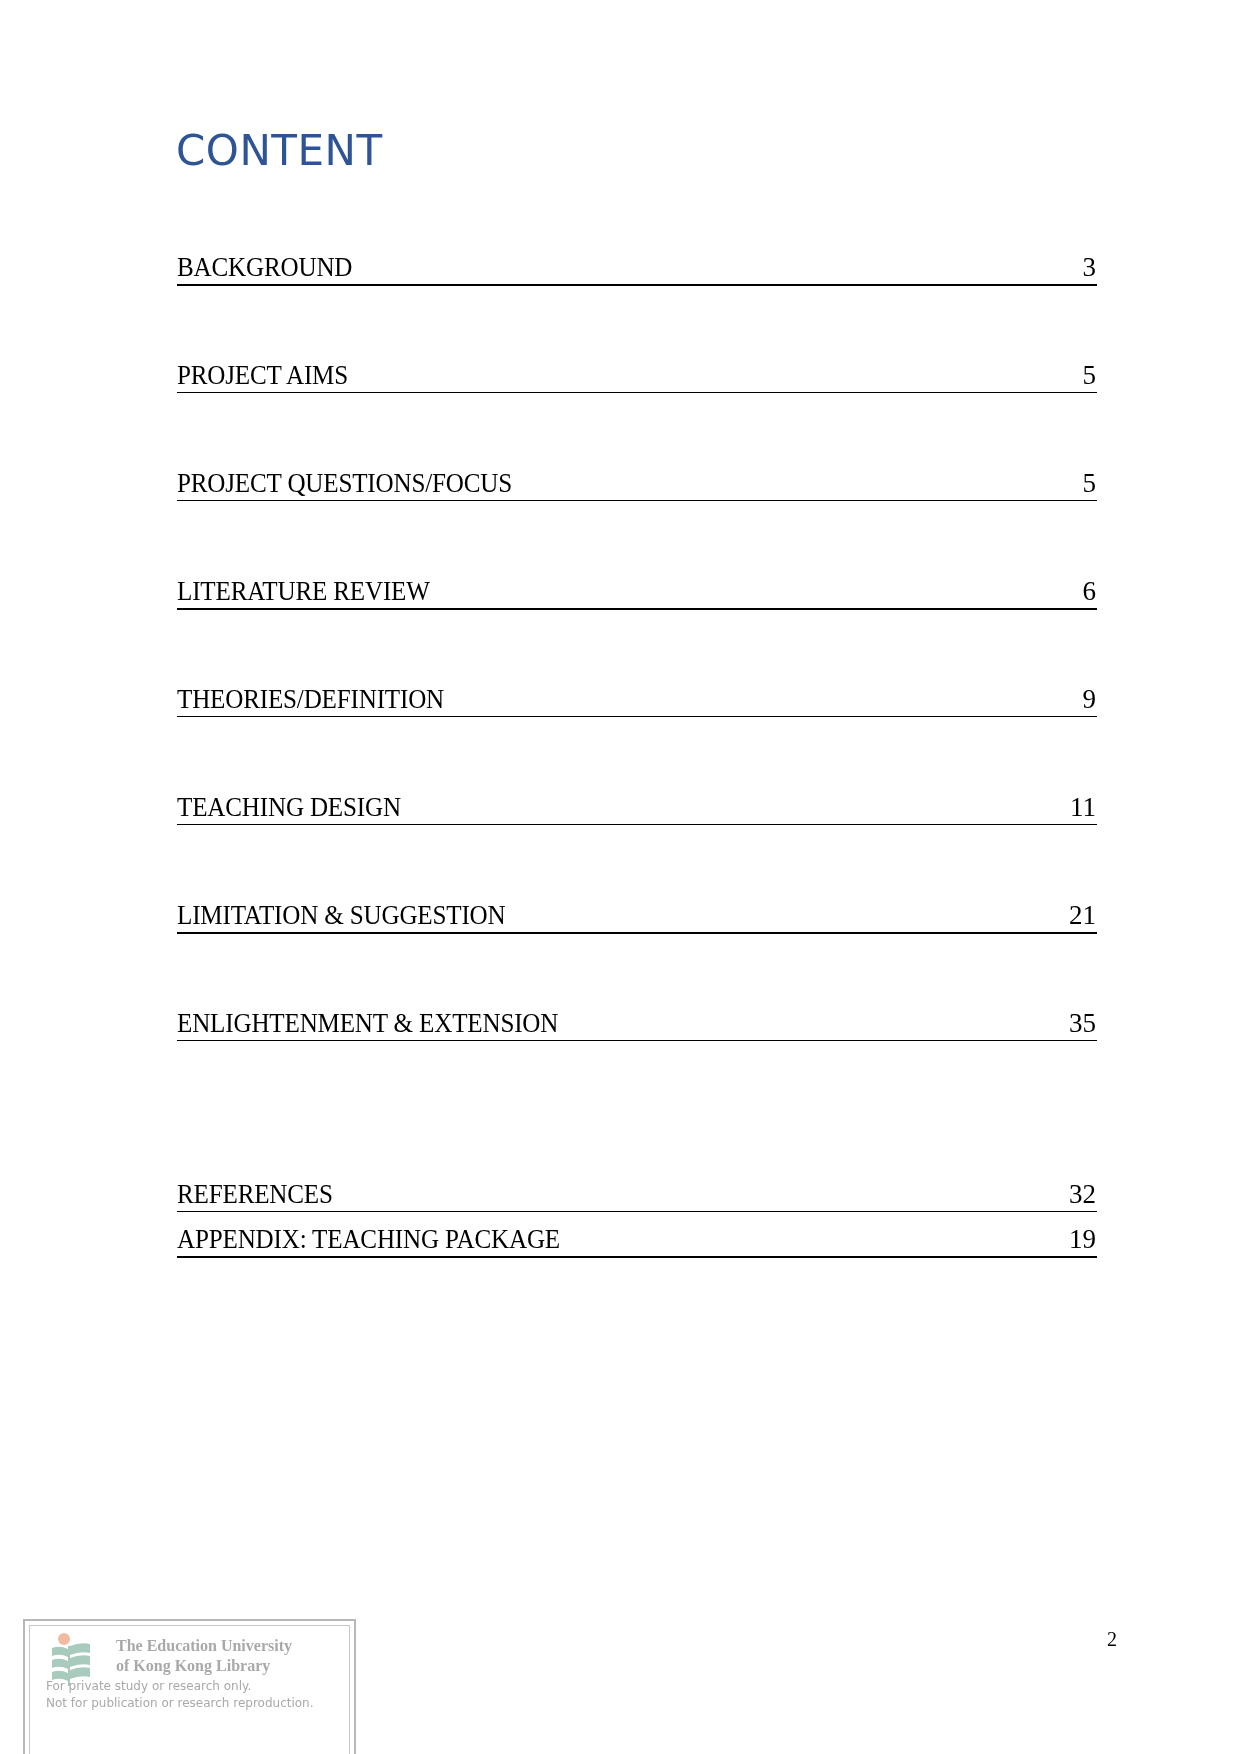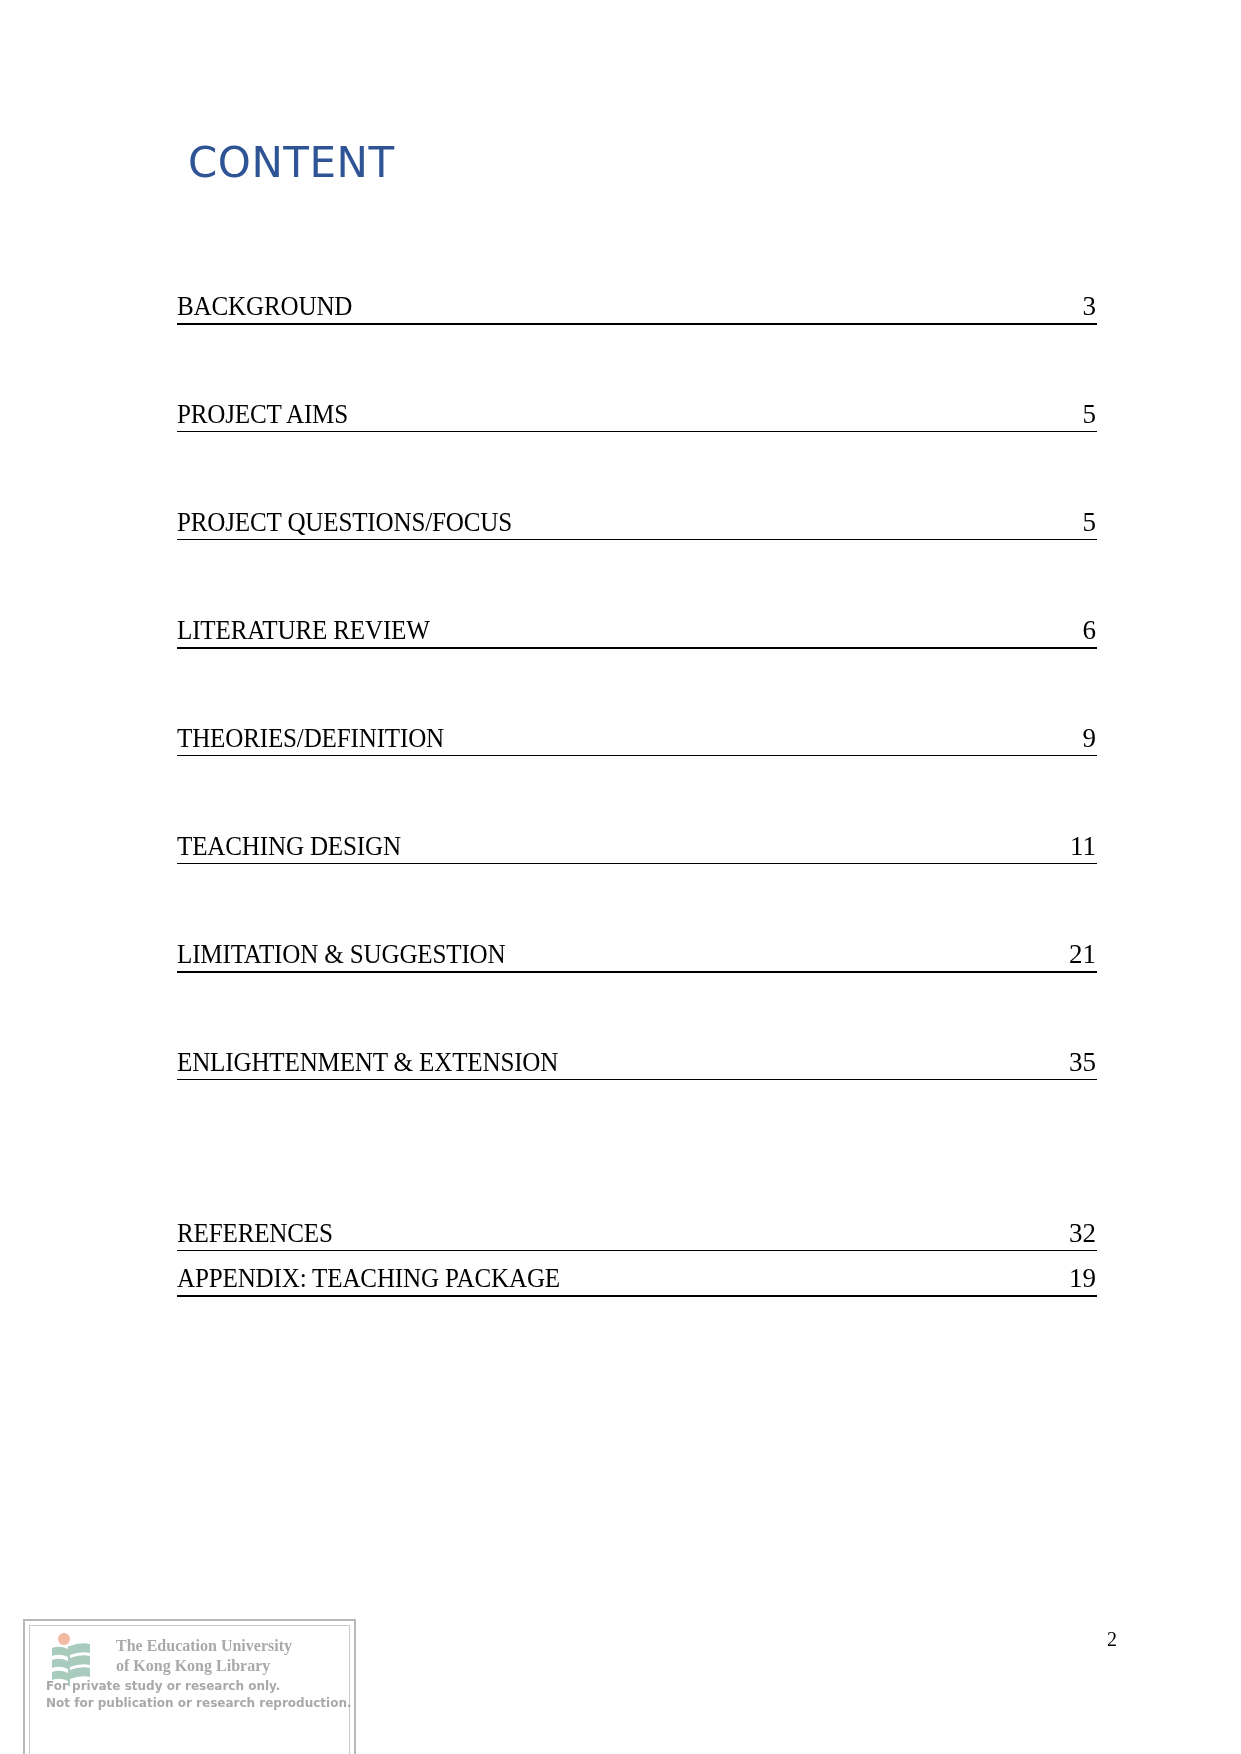--- a/index.html
+++ b/index.html
@@ -1,28 +1,27 @@
 <!DOCTYPE html>
 <html><head>
   <meta charset="utf-8">
   <style>
     html, body { margin:0; padding:0; background:#ffffff; }
     body { width:1241px; height:1754px; position:relative; overflow:hidden; }
     .page-title {
       position:absolute; left:176px; top:130px;
       font-family:"DejaVu Sans", sans-serif; font-size:42px; font-weight:normal;
-      color:#2F5496; letter-spacing:0.5px; line-height:1; margin:12px;
+      color:#2F5496; letter-spacing:0.5px; line-height:1; margin:0;
     }
     .toc { position:absolute; left:177px; top:0; width:920px; }
     .toc-row {
       position:absolute; left:0; width:920px; height:34px;
       border-bottom:1.5px solid #000;
       font-family:"Liberation Serif", serif; font-size:27px; color:#000;
       cursor:pointer;
-      margin-top:39px;
     }
     .toc-row.thick { border-bottom-width:2.5px; }
     .toc-label {
       position:absolute; left:0; bottom:1px;
       letter-spacing:-0.2px; white-space:nowrap; transform:scaleX(0.93); transform-origin:left bottom;
     }
     .toc-page {
       position:absolute; right:1px; bottom:1px; white-space:nowrap;
     }
     .page-number {
@@ -39,21 +38,21 @@
     }
     .wm-logo { position:absolute; left:20px; top:6px; width:48px; height:54px; }
     .wm-title {
       position:absolute; left:86px; top:10px;
       font-family:"Liberation Serif", serif; font-weight:bold; font-size:16px;
       color:#a9a9a9; line-height:20px; white-space:nowrap;
     }
     .wm-note {
       position:absolute; left:16px; top:52px;
       font-family:"DejaVu Sans", sans-serif; font-size:12px; color:#a9a9a9;
-      line-height:17px; white-space:nowrap;font-weight:bold;
+      line-height:17px; white-space:nowrap;
     }
   </style>
 </head>
 <body>
 
 <h1 class="page-title">CONTENT</h1>
 
 <div class="toc">
   <div class="toc-row thick" style="top:250px">
     <span class="toc-label">BACKGROUND</span>

